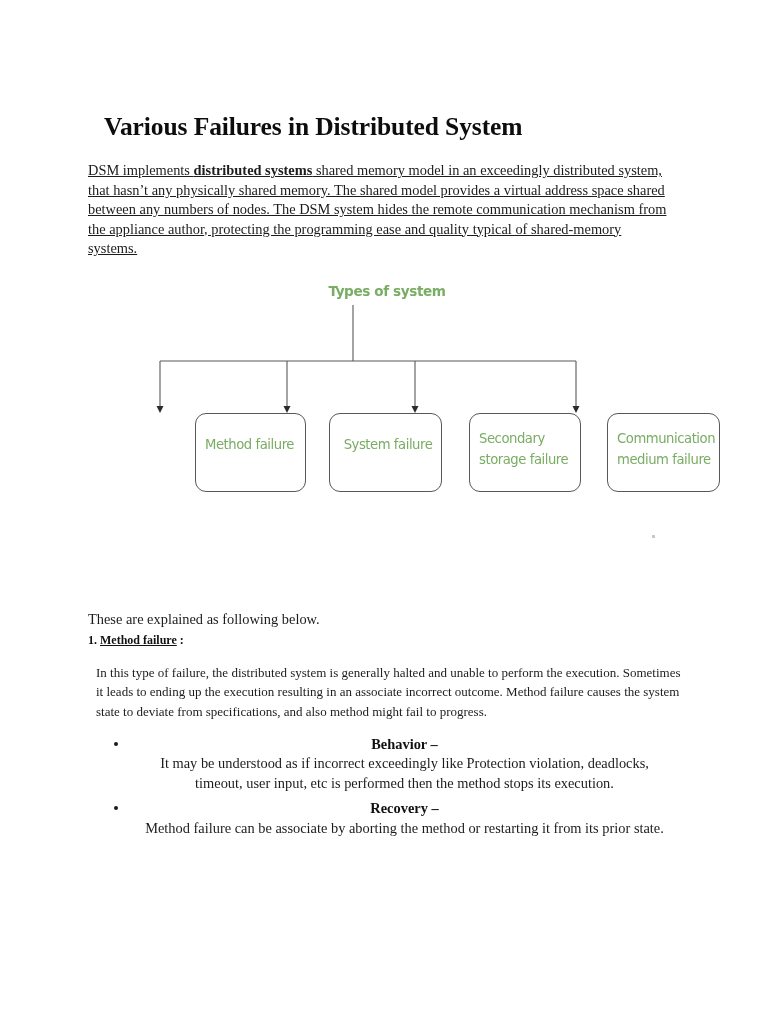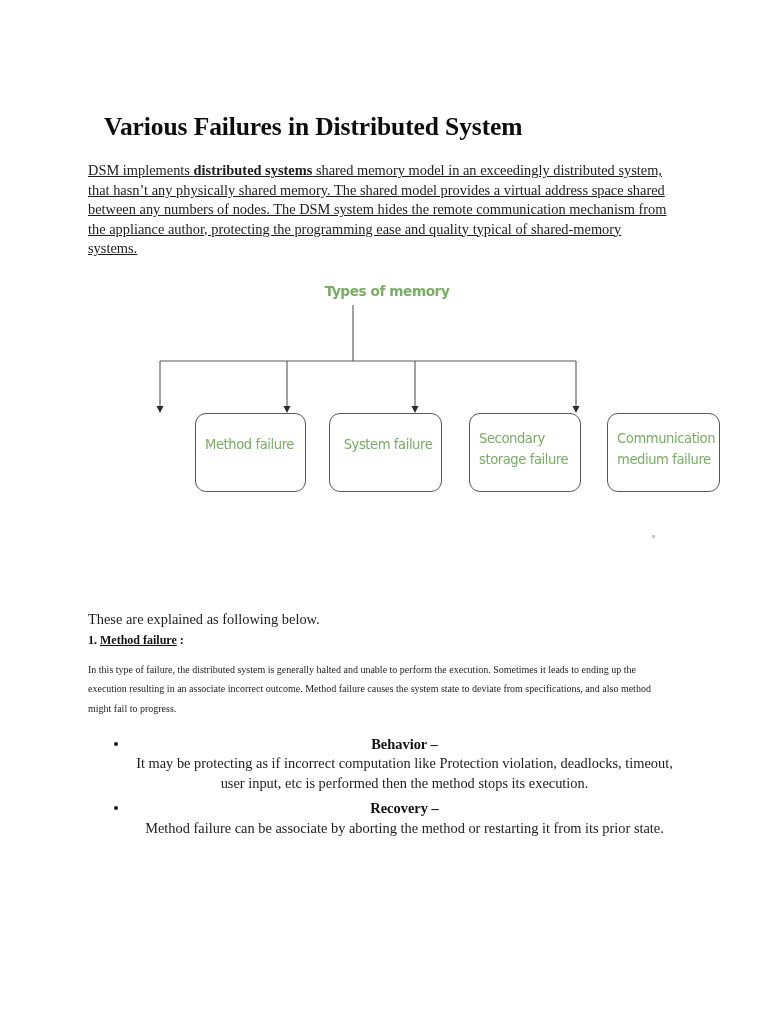--- a/index.html
+++ b/index.html
@@ -135,23 +135,23 @@
     font-size: 12px;
     line-height: 19.4px;
     font-weight: bold;
     color: #111;
   }
   .sec-heading .u { text-decoration: underline; }
 
   .sec-body {
     position: absolute;
     top: 650px;
-    left: 0;
+    left: 8px;
     width: 586px;
-    font-size: 10px;
+    font-size: 13px;
     line-height: 19.4px;
     color: #1c1c1c;
   }
 
   .bullets {
     position: absolute;
     top: 735px;
     left: 0;
     width: 586px;
   }
@@ -188,21 +188,21 @@
 <div class="page">
 
   <div class="content">
 
     <h1 class="doc-title">Various Failures in Distributed System</h1>
 
     <p class="intro"><span>DSM implements </span><b>distributed systems</b><span> shared memory model in an exceedingly distributed system, that hasn’t any physically shared memory. The shared model provides a virtual address space shared between any numbers of nodes. The DSM system hides the remote communication mechanism from the appliance author, protecting the programming ease and quality typical of shared-memory systems.</span></p>
 
     <div class="diagram">
 
-      <div class="dg-title">Types of memory</div>
+      <div class="dg-title">Types of system</div>
 
       <svg width="584" height="290" viewBox="0 0 584 290">
         <g stroke="#585858" stroke-width="1.1" fill="none">
 
           <line x1="265" y1="37" x2="265" y2="93"></line>
 
           <line x1="72" y1="93" x2="488" y2="93"></line>
 
           <line x1="72" y1="93" x2="72" y2="139"></line>
           <line x1="199" y1="93" x2="199" y2="139"></line>
@@ -236,21 +236,21 @@
     <p class="lede">These are explained as following below.</p>
 
     <div class="sec-heading"><span>1.</span>&nbsp;<span class="u">Method failure</span>&nbsp;<span>:</span></div>
 
     <p class="sec-body">In this type of failure, the distributed system is generally halted and unable to perform the execution. Sometimes it leads to ending up the execution resulting in an associate incorrect outcome. Method failure causes the system state to deviate from specifications, and also method might fail to progress.</p>
 
     <div class="bullets">
       <div class="bullet-item">
         <span class="bullet-dot"></span>
         <div class="bullet-term">Behavior –</div>
-        <div class="bullet-text">It may be protecting as if incorrect computation like Protection violation, deadlocks, timeout, user input, etc is performed then the method stops its execution.</div>
+        <div class="bullet-text">It may be understood as if incorrect exceedingly like Protection violation, deadlocks, timeout, user input, etc is performed then the method stops its execution.</div>
       </div>
       <div class="bullet-item">
         <span class="bullet-dot"></span>
         <div class="bullet-term">Recovery –</div>
         <div class="bullet-text">Method failure can be associate by aborting the method or restarting it from its prior state.</div>
       </div>
     </div>
 
   </div>
 </div>

